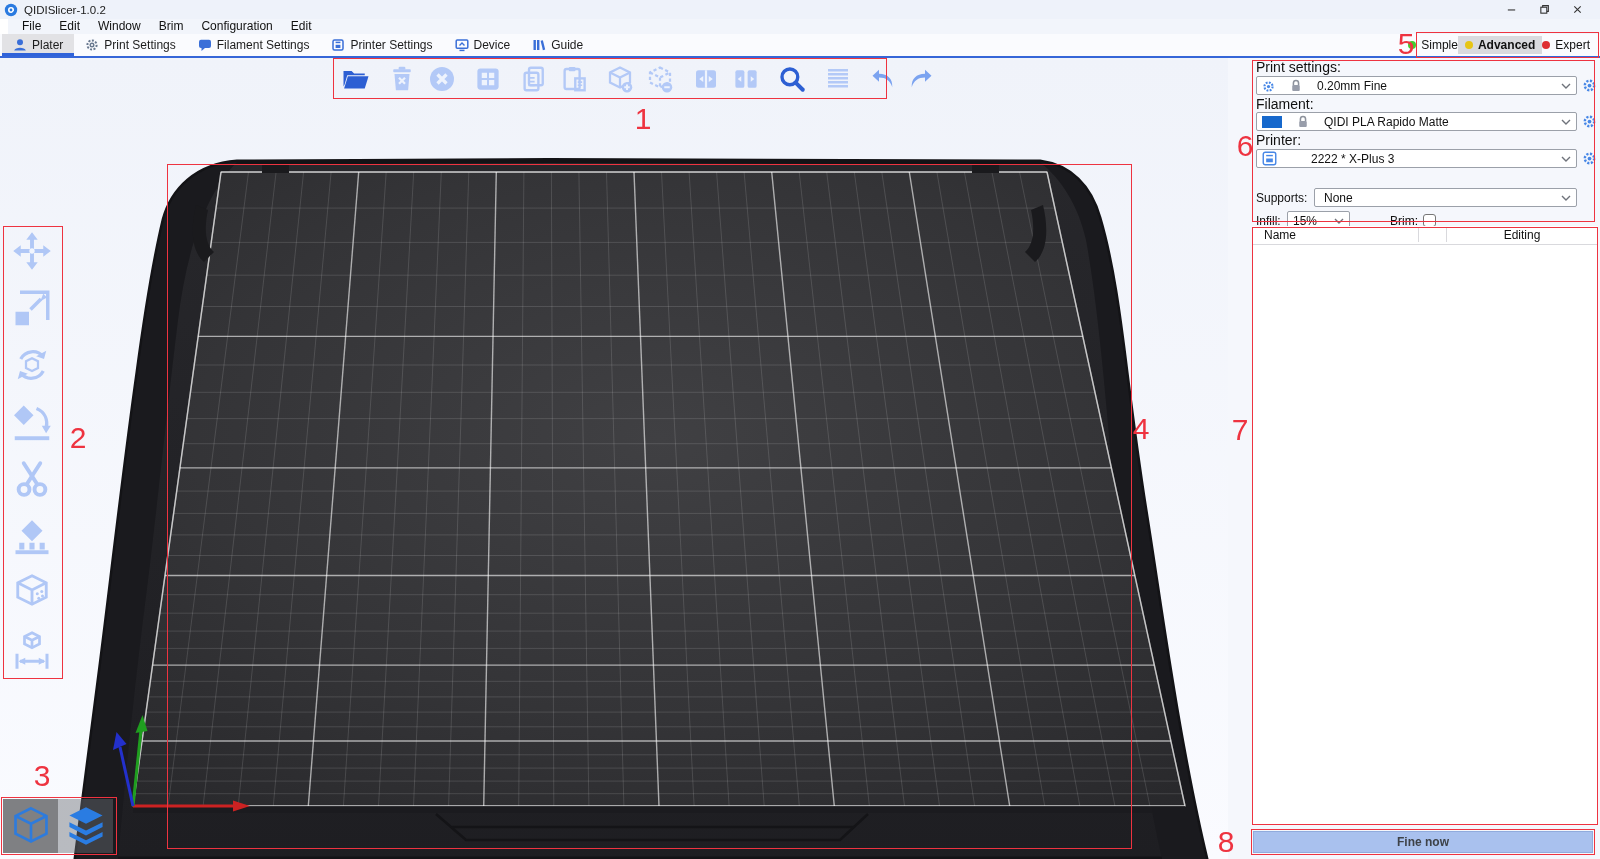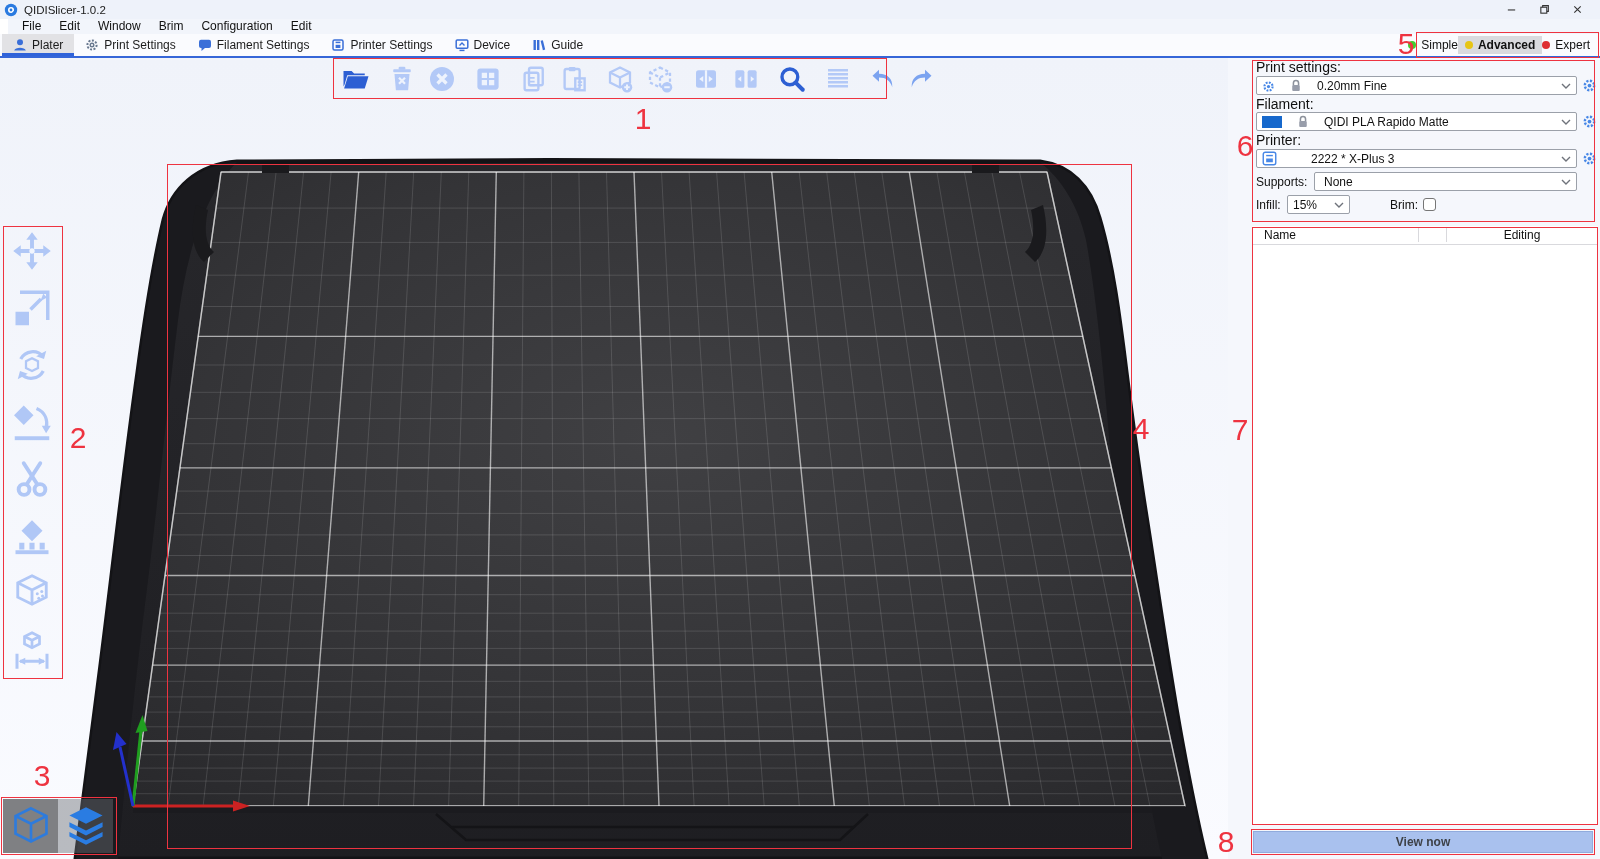--- a/index.html
+++ b/index.html
@@ -582,21 +582,21 @@
             </svg>
         </div>
         <span class="gear-slot">
             <span class="gear-btn"><svg viewBox="0 0 16 16">
                 <circle cx="8" cy="8" r="5" fill="none" stroke="currentColor" stroke-width="2.6" stroke-dasharray="2.3 1.6"></circle>
                 <circle cx="8" cy="8" r="2" fill="currentColor"></circle>
               </svg></span>
           </span>
       </div>
 
-      <div class="inline-row" style="margin-top:4px;">
+      <div class="inline-row" style="margin-top:20px;">
         <span class="inline-label" style="width:58px;">Supports:</span>
         <div class="combo">
           <span class="combo-text" style="padding-left:4px;">None</span>
           <svg class="chev" viewBox="0 0 10 6">
               <path d="M1 1 L5 5 L9 1" fill="none" stroke="#6f737b" stroke-width="1.4"></path>
             </svg>
         </div>
         <span class="gear-slot"></span>
       </div>
 
@@ -615,21 +615,21 @@
 
     <div class="objlist">
       <div class="objlist-header">
         <span class="col-name">Name</span>
         <span class="col-sep" style="left:166px;"></span>
         <span class="col-sep" style="left:194px;"></span>
         <span class="col-editing">Editing</span>
       </div>
     </div>
 
-    <div class="slice-btn">View now</div>
+    <div class="slice-btn">Fine now</div>
   </div>
 
   <div class="ann" style="left:333px; top:58px;  width:554px; height:41px;"></div>
   <div class="ann" style="left:3px;   top:226px; width:60px;  height:453px;"></div>
   <div class="ann" style="left:1px;   top:797px; width:116px; height:58px;"></div>
   <div class="ann" style="left:167px; top:164px; width:965px; height:685px;"></div>
   <div class="ann" style="left:1416px;top:32px;  width:183px; height:26px;"></div>
   <div class="ann" style="left:1252px;top:60px;  width:343px; height:162px;"></div>
   <div class="ann" style="left:1252px;top:227px; width:346px; height:598px;"></div>
   <div class="ann" style="left:1251px;top:829px; width:344px; height:26px;"></div>

